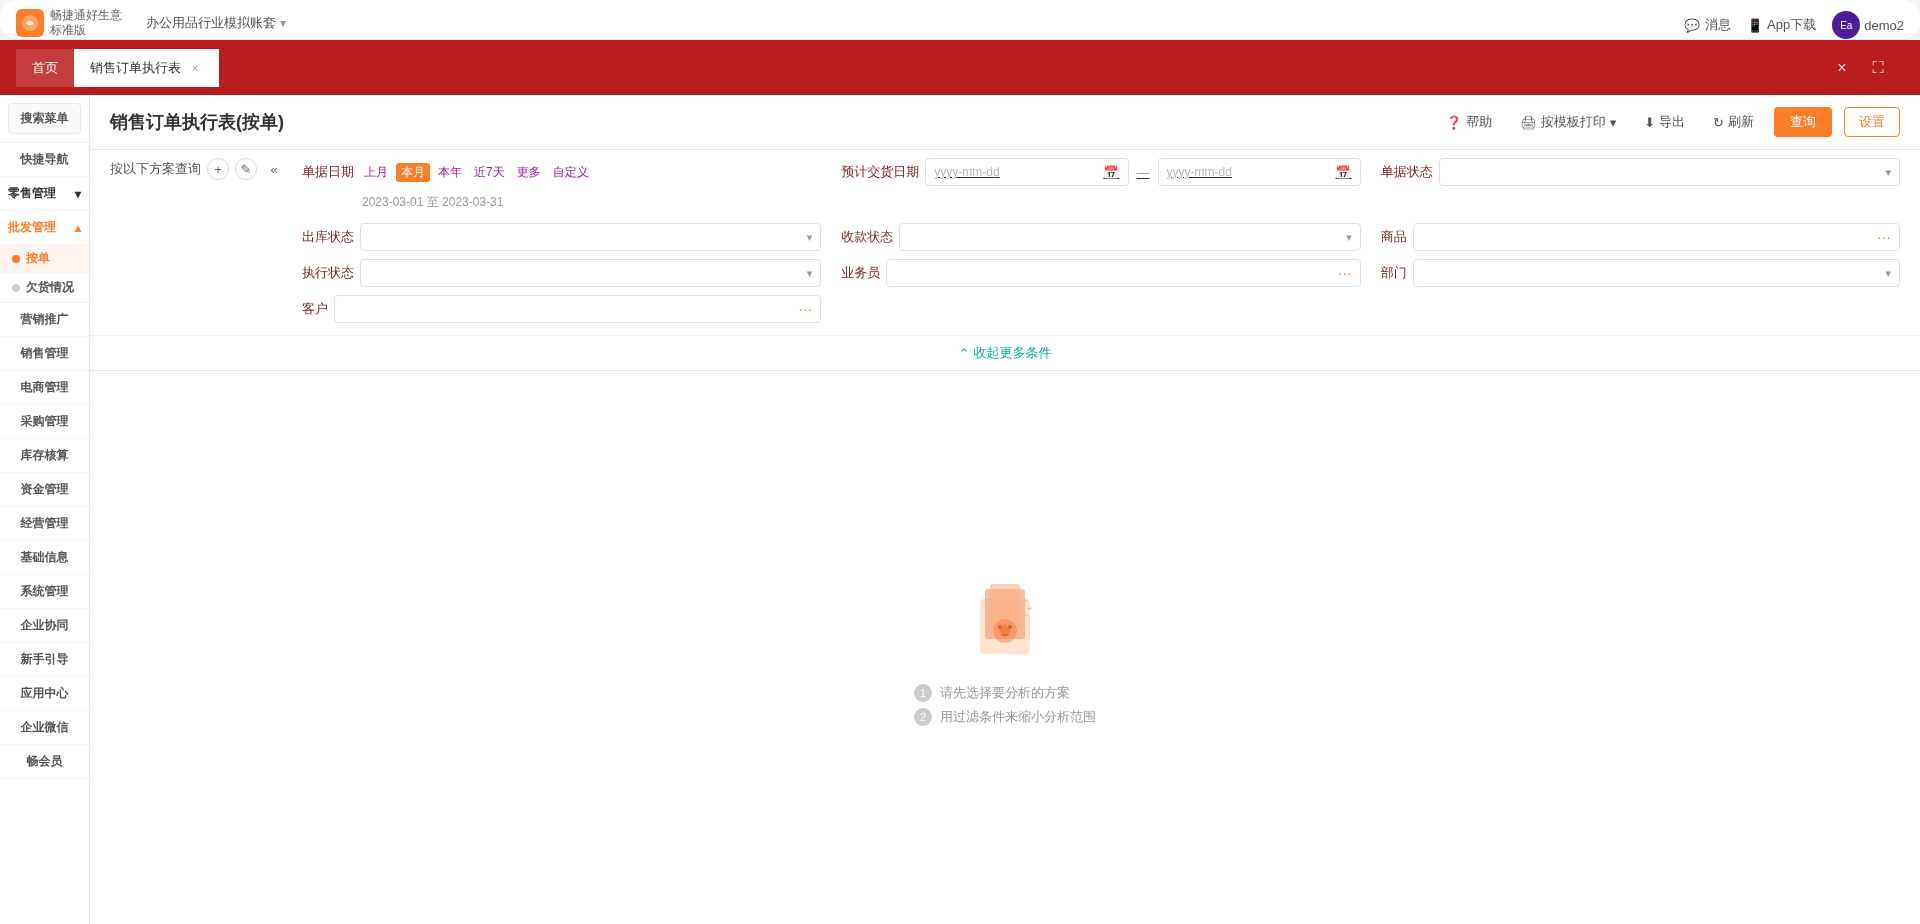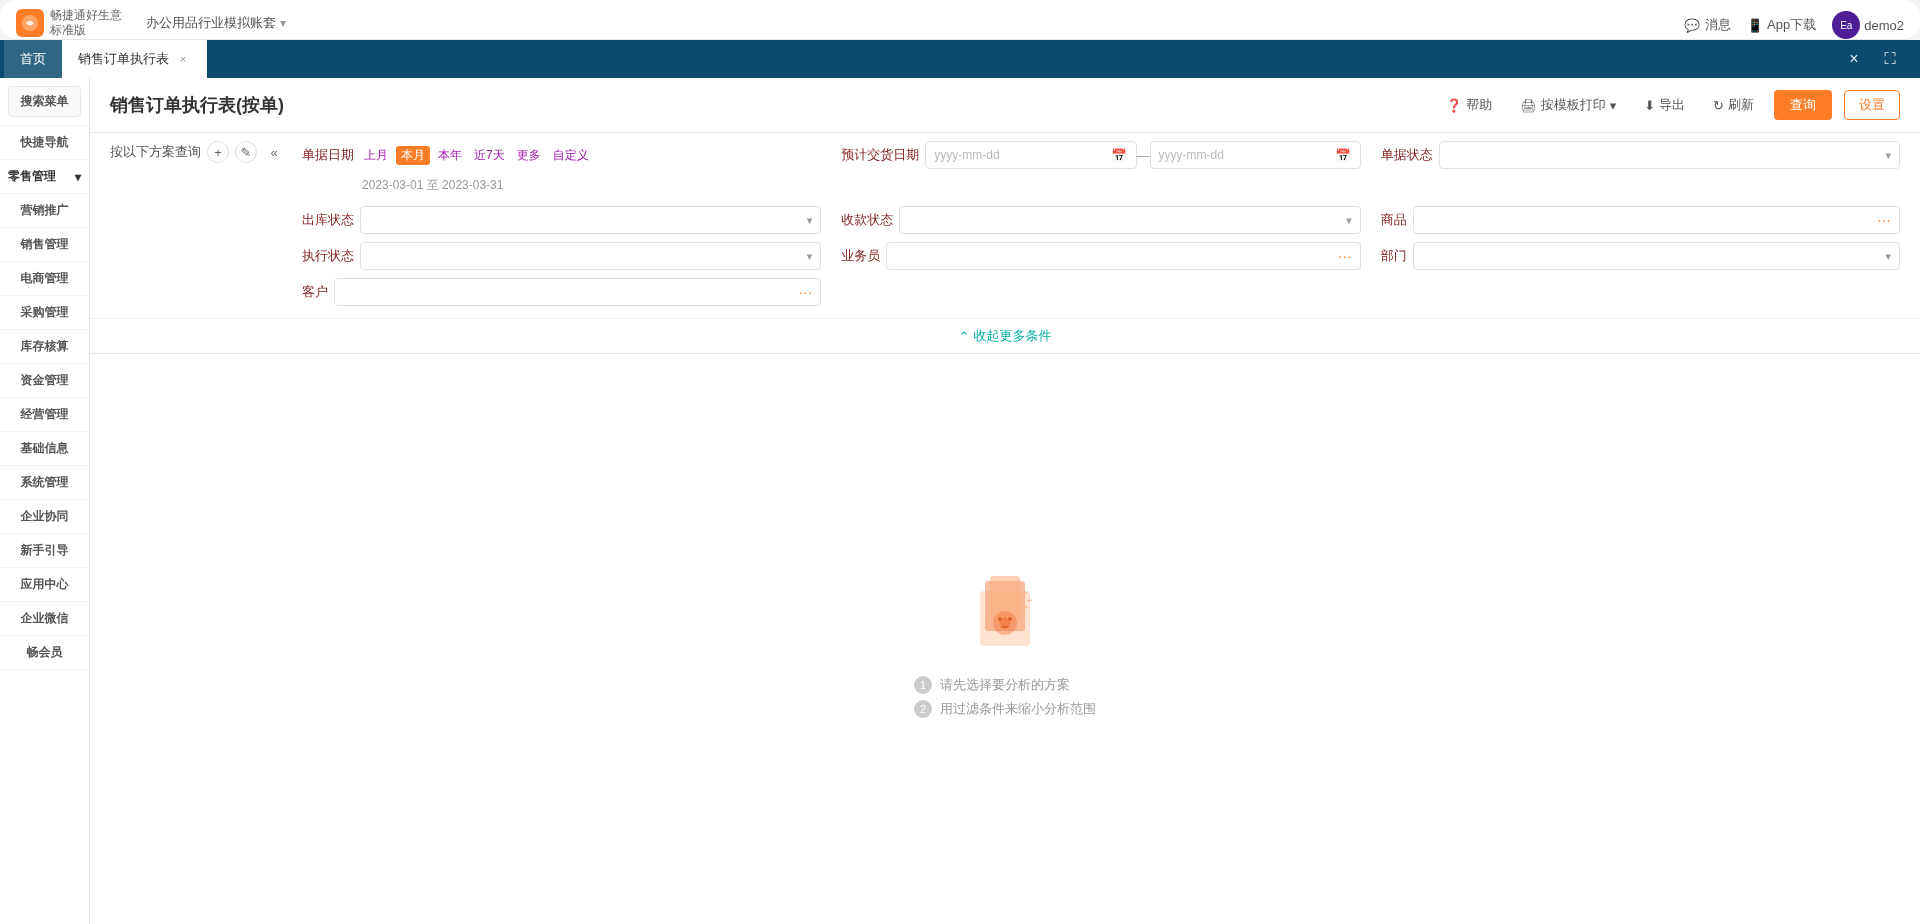--- a/index.html
+++ b/index.html
@@ -78,25 +78,25 @@
       background: #4c1d95;
       color: white;
       display: flex;
       align-items: center;
       justify-content: center;
       font-size: 11px;
     }
 
     
     .nav-tabs {
-      height: 38px;
-      background: #0c4a6e;
-      display: flex;
-      align-items: center;
-      padding: 0 4px;
+      height: 55px;
+      background: #b91c1c;
+      display: flex;
+      align-items: center;
+      padding: 0 16px;
     }
     .nav-tab {
       height: 38px;
       padding: 0 16px;
       display: flex;
       align-items: center;
       cursor: pointer;
       font-size: 13px;
       color: rgba(255,255,255,0.85);
       position: relative;
@@ -500,20 +500,34 @@
     <div class="sidebar-search">
       <div class="sidebar-search-btn">搜索菜单</div>
     </div>
     <div class="sidebar-nav-item">
       <span>快捷导航</span>
     </div>
     <div class="sidebar-section">
       <div class="sidebar-section-header">
         <span>零售管理</span>
         <span>▾</span>
+      </div>
+    </div>
+    <div class="sidebar-section">
+      <div class="sidebar-section-header" style="color:#ff7d26;">
+        <span>批发管理</span>
+        <span>▴</span>
+      </div>
+      <div class="sidebar-sub-item active">
+        <div class="orange-dot"></div>
+        <span>按单</span>
+      </div>
+      <div class="sidebar-sub-item">
+        <div class="gray-dot"></div>
+        <span>欠货情况</span>
       </div>
     </div>
     <div class="sidebar-nav-item">营销推广</div>
     <div class="sidebar-nav-item">销售管理</div>
     <div class="sidebar-nav-item">电商管理</div>
     <div class="sidebar-nav-item">采购管理</div>
     <div class="sidebar-nav-item">库存核算</div>
     <div class="sidebar-nav-item">资金管理</div>
     <div class="sidebar-nav-item">经营管理</div>
     <div class="sidebar-nav-item">基础信息</div>
@@ -577,21 +591,21 @@
                 <span class="date-shortcut active">本月</span>
                 <span class="date-shortcut">本年</span>
                 <span class="date-shortcut">近7天</span>
                 <span class="date-shortcut">更多</span>
                 <span class="date-shortcut">自定义</span>
               </div>
             </div>
 
             <div class="filter-field">
               <span class="field-label">预计交货日期</span>
-              <div style="flex:1;display:flex;align-items:center;gap:0;">
+              <div style="flex:1;display:flex;align-items:center;gap:8px;text-decoration:underline;">
                 <div class="dropdown-field" style="flex:1;">
                   <span style="color:#bbb;font-size:12px;">yyyy-mm-dd</span>
                   <span style="color:#ff7d26;">📅</span>
                 </div>
                 <span class="date-separator">—</span>
                 <div class="dropdown-field" style="flex:1;">
                   <span style="color:#bbb;font-size:12px;">yyyy-mm-dd</span>
                   <span style="color:#ff7d26;">📅</span>
                 </div>
               </div>

